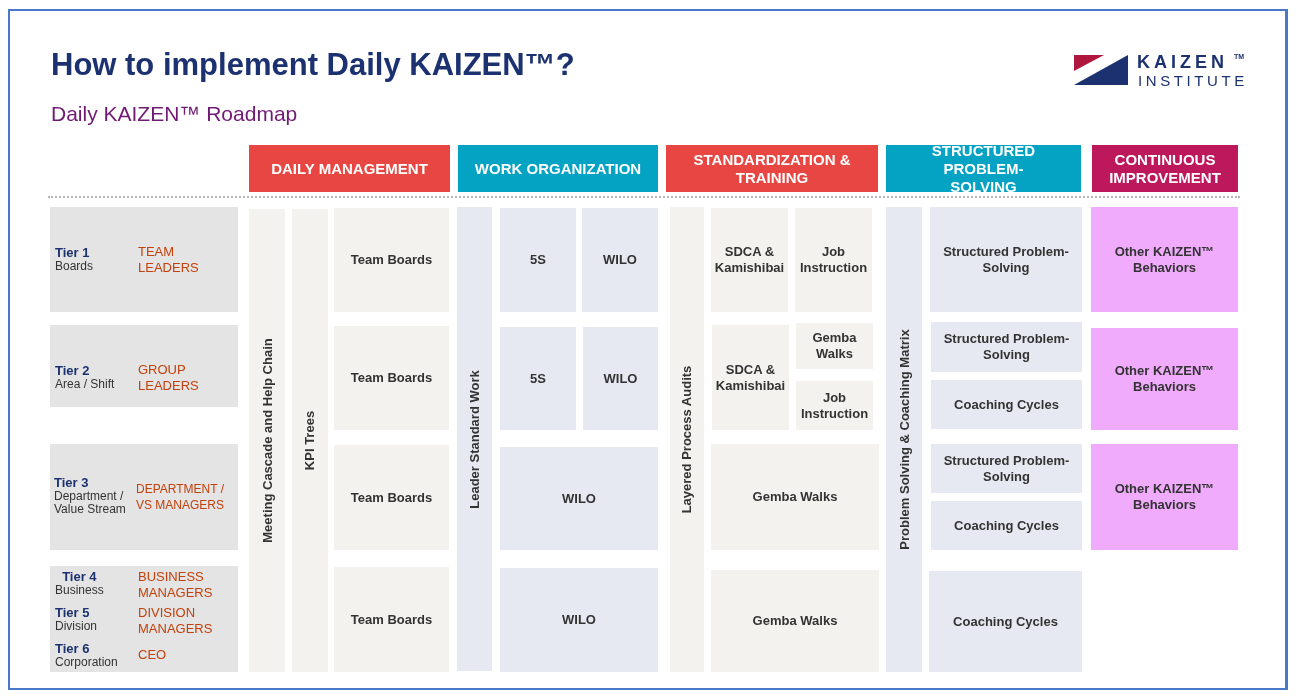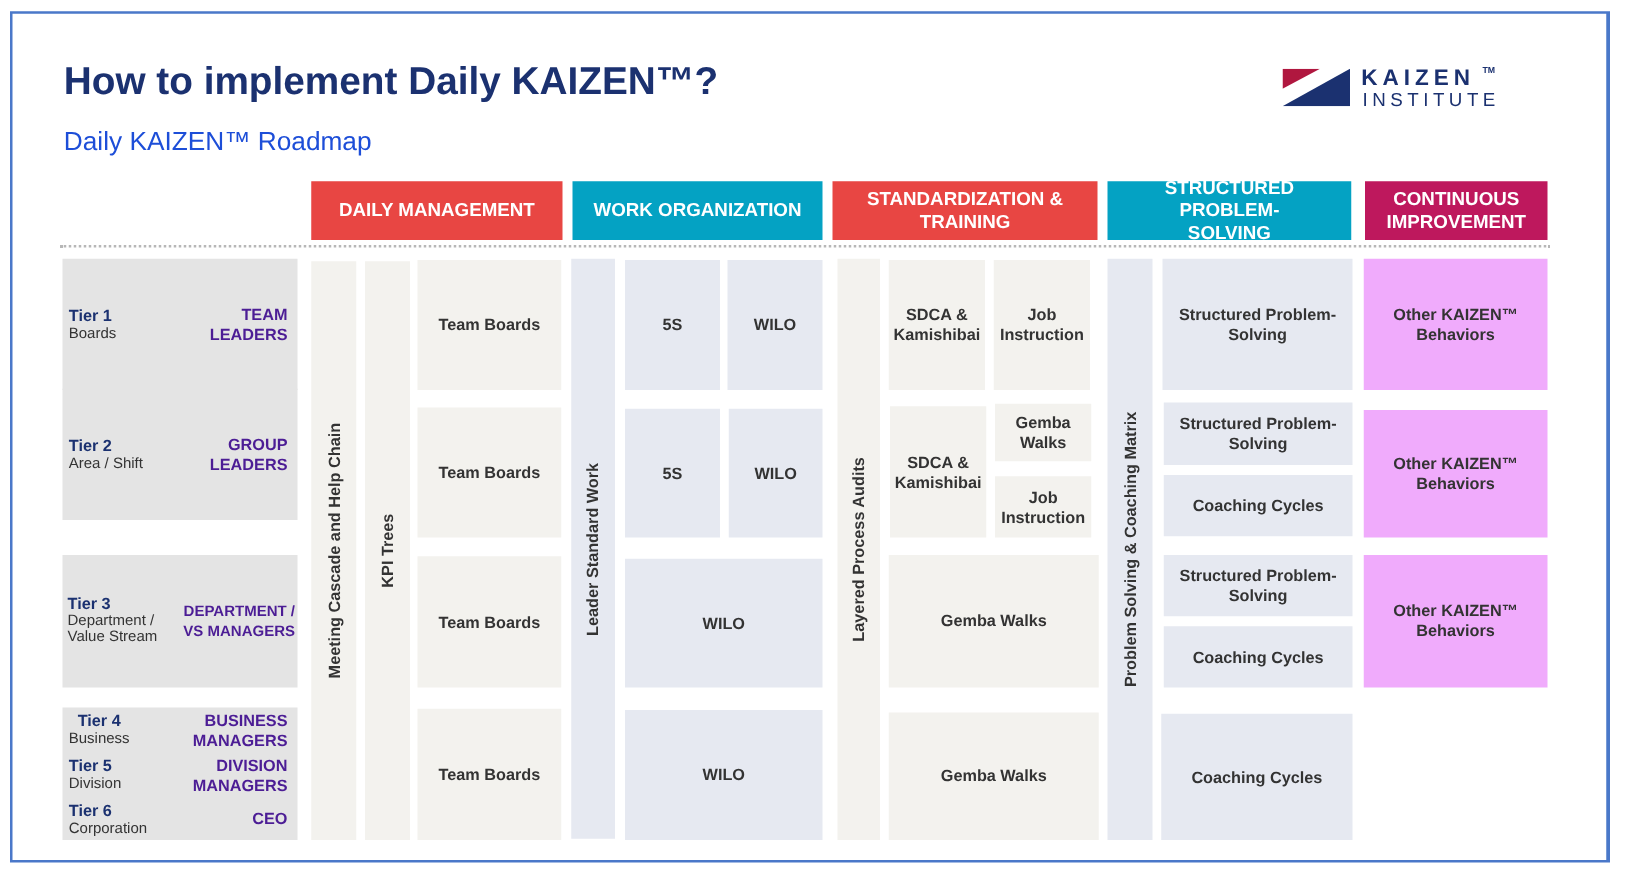--- a/index.html
+++ b/index.html
@@ -1,39 +1,39 @@
 <!DOCTYPE html>
 <html><head>
 <meta charset="utf-8">
 <style>
   html, body { margin:0; padding:0; background:#ffffff; }
   body { width:1305px; height:700px; position:relative; overflow:hidden; font-family:"Liberation Sans", sans-serif; }
   .frame { position:absolute; left:8px; top:9px; width:1280px; height:681px; border:2px solid #4a78c9; border-right-width:3px; box-sizing:border-box; }
   .abs { position:absolute; box-sizing:border-box; }
   .title { left:51px; top:47px; font-size:31px; font-weight:bold; color:#1b3170; white-space:nowrap; }
-  .subtitle { left:51px; top:102px; font-size:21px; color:#1d4ed8; white-space:nowrap; }
-  .logo { left:1026px; top:52px; width:175px; height:36px;text-align:center; }
+  .subtitle { left:51px; top:102px; font-size:21px; color:#701a75; white-space:nowrap; }
+  .logo { left:1074px; top:52px; width:175px; height:36px;text-align:center; }
   .logo-word { position:absolute; left:63px; top:0px; font-size:18px; font-weight:bold; letter-spacing:4px; color:#1b3170; }
   .logo-tm { position:absolute; left:160px; top:1px; font-size:7px; font-weight:bold; color:#1b3170; }
   .logo-sub { position:absolute; left:64px; top:20px; font-size:15px; letter-spacing:3.6px; color:#1b3170; }
   .hdr { display:flex; align-items:center; justify-content:center; text-align:center; color:#ffffff; font-weight:bold; font-size:15px; line-height:18px; }
   .red { background:#e84643; }
   .teal { background:#04a2c3; }
   .navy { background:#be185d; }
   .dots { left:48px; top:196px; width:1192px; height:0; border-top:2px dotted #b7b7b7; }
   .cell { display:flex; align-items:center; justify-content:center; text-align:center; font-weight:bold; font-size:13px; line-height:16px; color:#333333; }
   .beige { background:#f3f2ee; }
   .blue { background:#e6e9f1; }
   .grey { background:#e4e4e4; }
   .lgrey { background:#f0abfc; }
   .vert { display:flex; align-items:center; justify-content:center; }
   .vert span { transform:rotate(-90deg); white-space:nowrap; font-weight:bold; font-size:13px; color:#333333; }
   .tier { position:absolute; font-size:12px; line-height:13px; color:#333; }
   .tier b { display:block; color:#1b3170; font-size:13px; line-height:15px; }
-  .role { position:absolute; text-align:right; font-weight:bold; color:#4c1d95; font-size:13px; line-height:16px; white-space:nowrap; }
+  .role { position:absolute; text-align:left; font-weight:normal; color:#c2410c; font-size:13px; line-height:16px; white-space:nowrap; }
 </style>
 </head>
 <body>
 
 <div class="frame"></div>
 
 <div class="abs title">How to implement Daily KAIZEN™?</div>
 <div class="abs subtitle">Daily KAIZEN™ Roadmap</div>
 
 <div class="abs logo">
@@ -51,21 +51,21 @@
 <div class="abs hdr red" style="left:666px;top:145px;width:212px;height:47px;padding:0 24px;">STANDARDIZATION &amp; TRAINING</div>
 <div class="abs hdr teal" style="left:886px;top:145px;width:195px;height:47px;padding:0 30px;">STRUCTURED PROBLEM-SOLVING</div>
 <div class="abs hdr navy" style="left:1092px;top:145px;width:146px;height:47px;padding:0 10px;">CONTINUOUS IMPROVEMENT</div>
 
 <div class="abs dots"></div>
 
 <div class="abs grey" style="left:50px;top:207px;width:188px;height:105px;">
   <div class="tier" style="left:5px;top:38px;"><b>Tier 1</b><span>Boards</span></div>
   <div class="role" style="left:88px;top:37px;width:92px;white-space:normal;">TEAM LEADERS</div>
 </div>
-<div class="abs grey" style="left:50px;top:311px;width:188px;height:105px;">
+<div class="abs grey" style="left:50px;top:325px;width:188px;height:82px;">
   <div class="tier" style="left:5px;top:38px;"><b>Tier 2</b><span>Area / Shift</span></div>
   <div class="role" style="left:88px;top:37px;width:92px;white-space:normal;">GROUP LEADERS</div>
 </div>
 <div class="abs grey" style="left:50px;top:444px;width:188px;height:106px;">
   <div class="tier" style="left:4px;top:31px;width:80px;"><b>Tier 3</b><span>Department / Value Stream</span></div>
   <div class="role" style="left:86px;top:37px;width:100px;white-space:normal;font-size:12px;">DEPARTMENT / VS MANAGERS</div>
 </div>
 <div class="abs grey" style="left:50px;top:566px;width:188px;height:106px;">
   <div class="tier" style="left:5px;top:3px;text-align:center;"><b>Tier 4</b><span>Business</span></div>
   <div class="role" style="left:88px;top:3px;width:92px;white-space:normal;">BUSINESS MANAGERS</div>

